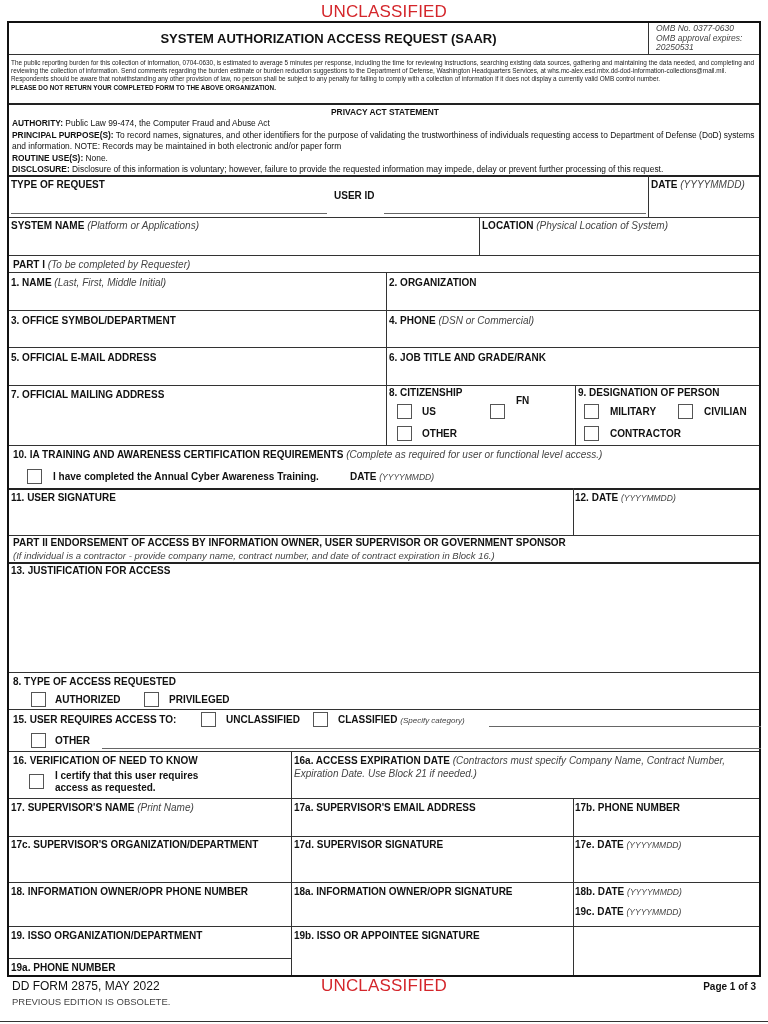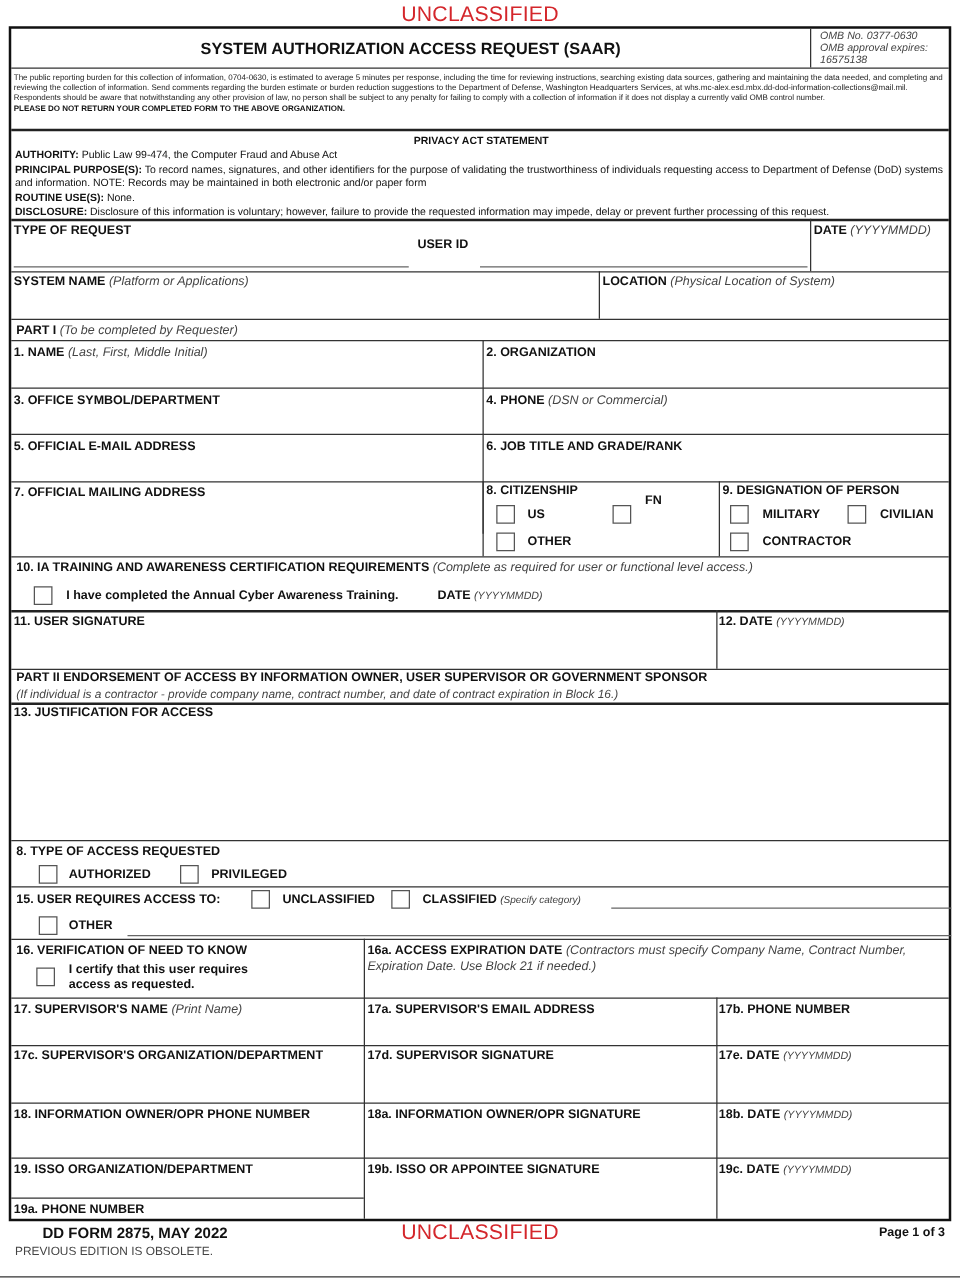--- a/index.html
+++ b/index.html
@@ -25,21 +25,21 @@
 
 <div class="abs classif" style="top:2px;left:0;">UNCLASSIFIED</div>
 
 <div class="form">
 
   <div class="abs" style="left:0;top:0;width:639px;height:31px;display:flex;align-items:center;justify-content:center;font-weight:bold;font-size:13px;">SYSTEM AUTHORIZATION ACCESS REQUEST (SAAR)</div>
   <div class="vline" style="left:639px;top:0;height:31px;"></div>
   <div class="abs it" style="left:647px;top:1px;font-size:8.5px;line-height:9.5px;color:#444;">
     <div>OMB No. 0377-0630</div>
     <div>OMB approval expires:</div>
-    <div>16575138</div>
+    <div>20250531</div>
   </div>
   <div class="hline" style="top:31px;"></div>
 
   <div class="abs small" style="left:2px;top:36px;width:748px;">
     <span>The public reporting burden for this collection of information, 0704-0630, is estimated to average 5 minutes per response, including the time for reviewing instructions, searching existing data sources, gathering and maintaining the data needed, and completing and reviewing the collection of information. Send comments regarding the burden estimate or burden reduction suggestions to the Department of Defense, Washington Headquarters Services, at whs.mc-alex.esd.mbx.dd-dod-information-collections@mail.mil. Respondents should be aware that notwithstanding any other provision of law, no person shall be subject to any penalty for failing to comply with a collection of information if it does not display a currently valid OMB control number.</span>
     <div style="font-weight:bold;color:#111;">PLEASE DO NOT RETURN YOUR COMPLETED FORM TO THE ABOVE ORGANIZATION.</div>
   </div>
   <div class="hline thick" style="top:80px;"></div>
 
   <div class="abs privacy" style="left:3px;top:84px;width:746px;">
@@ -187,21 +187,21 @@
   <div class="lbl" style="left:566px;top:863px;"><span>18b. DATE</span> <i style="font-size:8.5px;">(YYYYMMDD)</i></div>
   <input class="field" style="left: 568px; top: 880px; width: 180px; height: 18px;">
   <div class="hline" style="top:903px;"></div>
 
   <div class="lbl" style="left:2px;top:907px;">19. ISSO ORGANIZATION/DEPARTMENT</div>
   <input class="field" style="left: 4px; top: 920px; width: 274px; height: 14px;">
   <div class="abs" style="left:0;top:935px;width:282px;height:0;border-top:1px solid #333;"></div>
   <div class="lbl" style="left:2px;top:939px;">19a. PHONE NUMBER</div>
   <div class="lbl" style="left:285px;top:907px;">19b. ISSO OR APPOINTEE SIGNATURE</div>
   <div class="abs" style="left:287px;top:921px;width:270px;height:28px;cursor:pointer;"></div>
-  <div class="lbl" style="left:566px;top:907px;"><span>19c. DATE</span> <i style="font-size:8.5px;">(YYYYMMDD)</i></div>
+  <div class="lbl" style="left:566px;top:883px;"><span>19c. DATE</span> <i style="font-size:8.5px;">(YYYYMMDD)</i></div>
   <input class="field" style="left: 568px; top: 924px; width: 180px; height: 18px;">
 </div>
 
-<div class="abs" style="left:12px;top:979px;font-weight:bold;font-size:12px;margin-left:22px;">DD FORM 2875, MAY 2022</div>
+<div class="abs" style="left:12px;top:979px;font-weight:normal;font-size:12px;">DD FORM 2875, MAY 2022</div>
 <div class="abs" style="left:12px;top:996px;font-size:9.5px;color:#444;">PREVIOUS EDITION IS OBSOLETE.</div>
 <div class="abs classif" style="left:0;top:976px;">UNCLASSIFIED</div>
 <div class="abs" style="right:12px;top:981px;font-weight:bold;font-size:10px;">Page 1 of 3</div>
 <div class="abs" style="left:0;top:1021px;width:768px;height:0;border-top:1px solid #333;"></div>
 
 </body></html>

